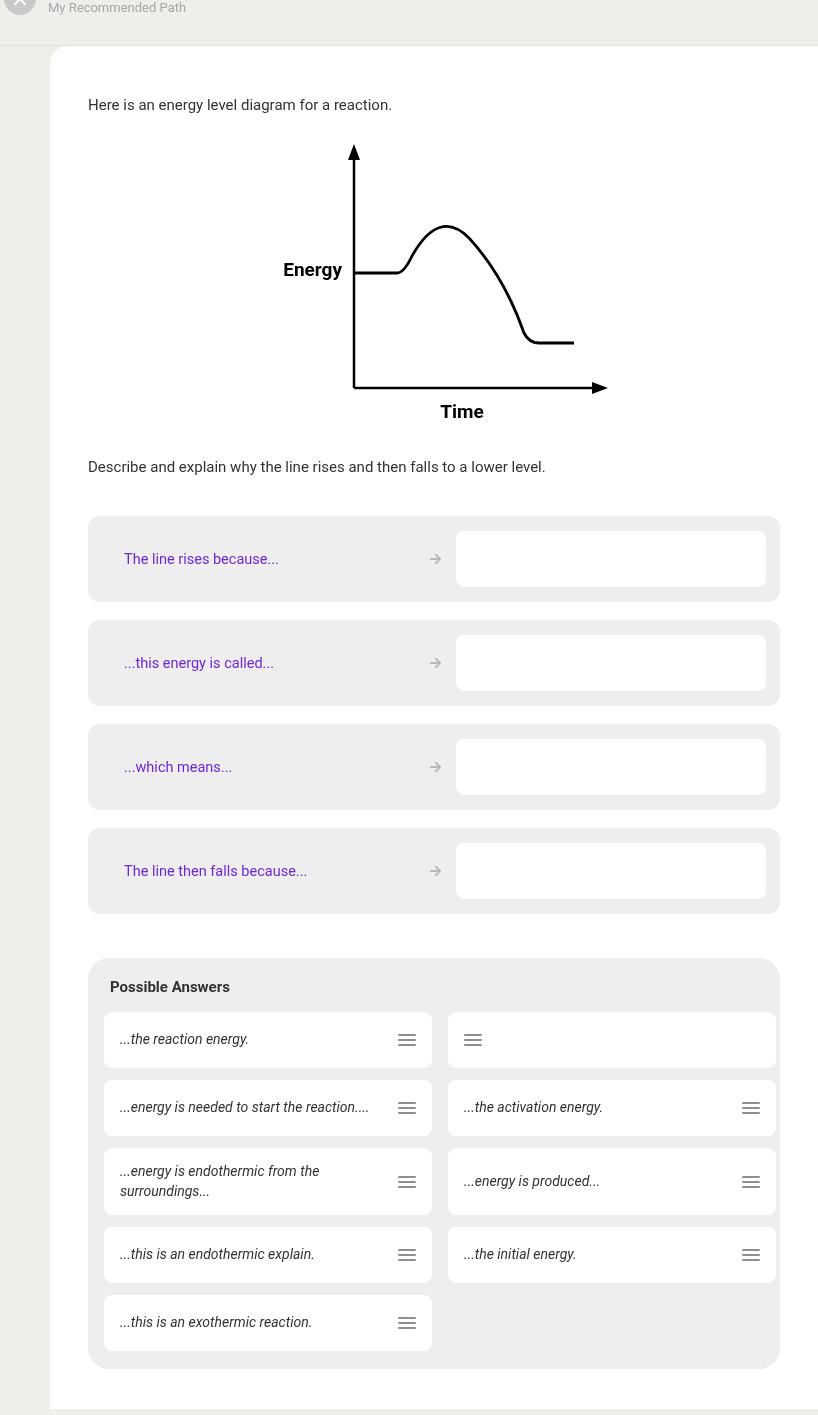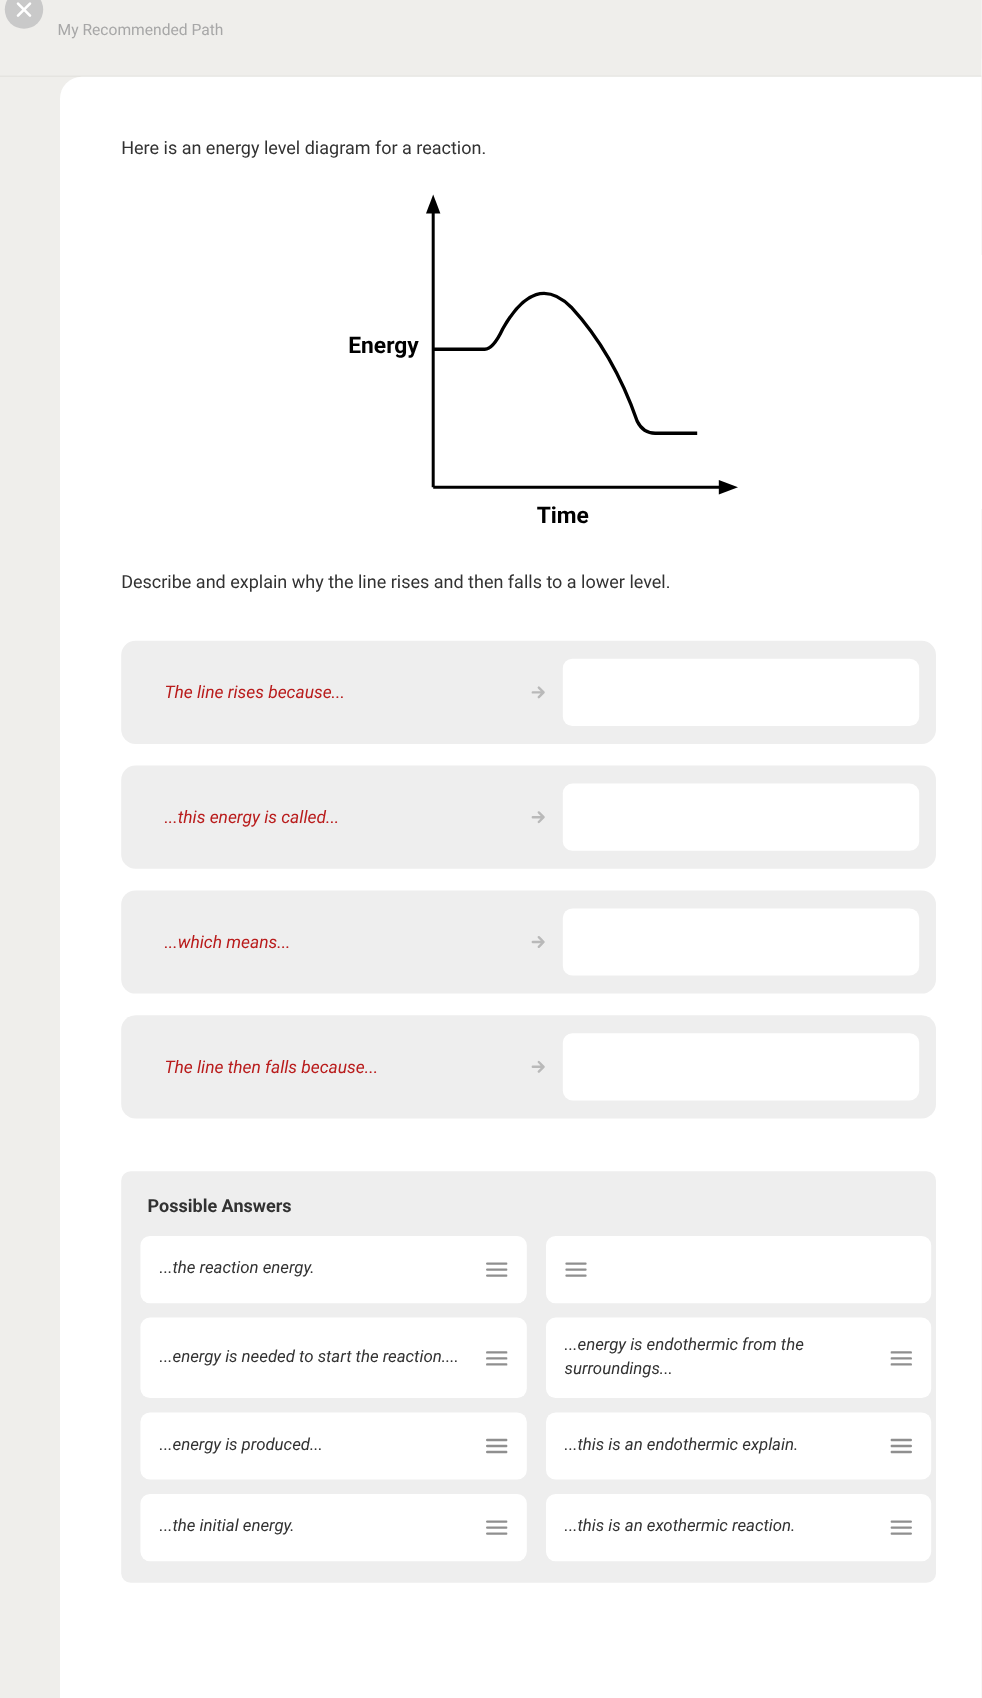--- a/index.html
+++ b/index.html
@@ -23,35 +23,35 @@
     display: flex;
     align-items: center;
     justify-content: center;
     margin-top: -18px;
     margin-right: 12px;
   }
   .close-circle svg { display: block; }
   .header-path {
     font-size: 13px;
     color: #a7a7a7;
-    margin-top: 18px;
+    margin-top: 0;
   }
   .divider {
     height: 1px;
     background: #e3e1de;
     margin-top: 14px;
   }
   .main-card {
     background: #ffffff;
     border-radius: 18px 0 0 0;
     margin-left: 50px;
     padding: 50px 0 40px 0;
     min-height: 1360px;
   }
-  .content { padding: 0 38px; margin-left: 13px; }
+  .content { padding: 0 38px; }
   .intro {
     font-size: 15px;
     color: #323232;
     margin-bottom: 24px;
   }
   .diagram-wrap {
     display: flex;
     justify-content: center;
     margin: 10px 0 30px 0;
   }
@@ -66,41 +66,40 @@
     border-radius: 12px;
     display: flex;
     align-items: center;
     padding: 14px 14px 14px 36px;
     margin-bottom: 18px;
     min-height: 86px;
   }
   .prompt-label {
     flex: 0 0 300px;
     font-size: 14.5px;
-    color: #b91c1c;
-    font-style: italic;
+    color: #6d28d9;
   }
   .arrow-slot {
     flex: 0 0 24px;
     color: #b9b9b9;
     display: flex;
     justify-content: center;
     align-items: center;
   }
   .drop-zone {
     flex: 1;
     background: #ffffff;
     border-radius: 8px;
     height: 56px;
     margin-left: 8px;
   }
 
   .answers-block {
     background: #eeeeee;
-    border-radius: 8px;
+    border-radius: 21px;
     padding: 20px 4px 18px 16px;
     margin-top: 44px;
   }
   .answers-title {
     font-size: 15px;
     font-weight: 700;
     color: #323232;
     margin: 0 0 16px 6px;
   }
   .answers-grid {
@@ -226,20 +225,28 @@
         </div>
         <div class="answer-chip">
           <span class="answer-text">...energy is needed to start the reaction....</span>
           <span class="drag-handle">
             <svg width="18" height="14" viewBox="0 0 18 14">
                 <path d="M1 2h16M1 7h16M1 12h16" stroke="#8f8f8f" stroke-width="2" stroke-linecap="round"></path>
               </svg>
           </span>
         </div>
         <div class="answer-chip">
+          <span class="answer-text">...the activation energy.</span>
+          <span class="drag-handle">
+            <svg width="18" height="14" viewBox="0 0 18 14">
+                <path d="M1 2h16M1 7h16M1 12h16" stroke="#8f8f8f" stroke-width="2" stroke-linecap="round"></path>
+              </svg>
+          </span>
+        </div>
+        <div class="answer-chip">
           <span class="answer-text">...energy is endothermic from the surroundings...</span>
           <span class="drag-handle">
             <svg width="18" height="14" viewBox="0 0 18 14">
                 <path d="M1 2h16M1 7h16M1 12h16" stroke="#8f8f8f" stroke-width="2" stroke-linecap="round"></path>
               </svg>
           </span>
         </div>
         <div class="answer-chip">
           <span class="answer-text">...energy is produced...</span>
           <span class="drag-handle">

